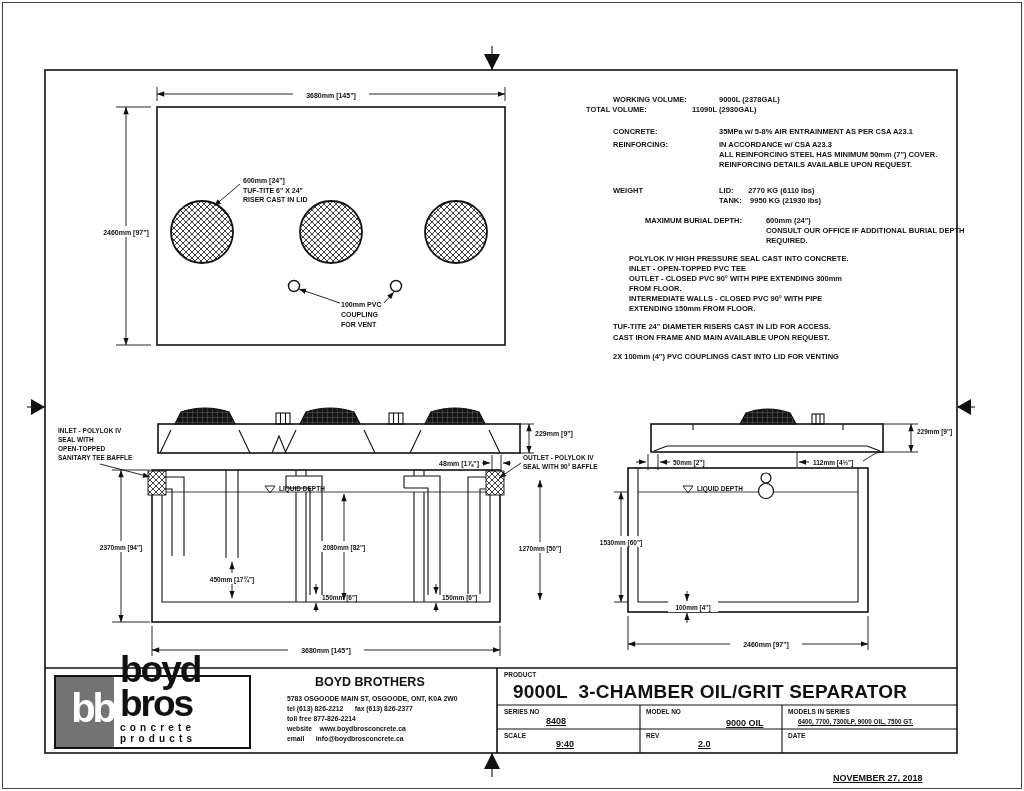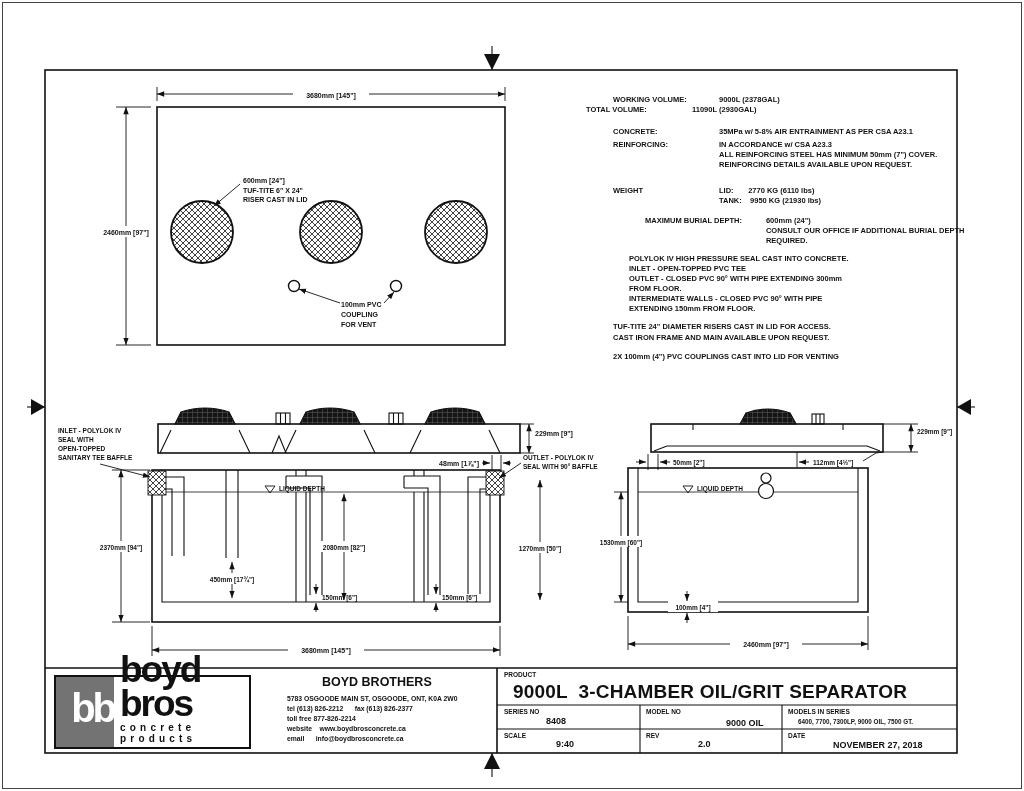--- a/index.html
+++ b/index.html
@@ -16,25 +16,25 @@
   .wbg{fill:#fff;}
   
   .srow{position:absolute;display:flex;font:bold 7.5px/10px "Liberation Sans",sans-serif;
         color:#111;letter-spacing:0;}
   .slabel{flex:0 0 90px;}
   .slabel.auto{flex:0 0 auto;margin-right:8px;}
   .slines div{white-space:pre;padding-left:16px;}
   .note{position:absolute;font:bold 7.5px/10.5px "Liberation Sans",sans-serif;color:#111;}
   
   .tb-label{position:absolute;font:bold 6.5px "Liberation Sans",sans-serif;color:#111;}
-  .tb-value{position:absolute;font:bold 9px "Liberation Sans",sans-serif;color:#111;}
+  .tb-value{position:absolute;font:bold 9px "Liberation Sans",sans-serif;color:#111;text-decoration:underline;}
   .tb-value.small{font-size:6.3px;}
   .product-title{position:absolute;left:513px;top:681px;font:bold 19px "Liberation Sans",sans-serif;
         color:#111;white-space:pre;letter-spacing:0.2px;}
-  .company-name{position:absolute;left:294px;top:675px;font:bold 12.5px "Liberation Sans",sans-serif;color:#111;padding-left:28px;}
+  .company-name{position:absolute;left:287px;top:675px;font:bold 12.5px "Liberation Sans",sans-serif;color:#111;padding-left:28px;}
   .company-lines{position:absolute;left:287px;top:694px;font:bold 6.8px/10px "Liberation Sans",sans-serif;color:#111;}
   .company-lines div{white-space:pre;}
   
   .logo-box{position:absolute;left:54px;top:675px;width:197px;height:74px;border:2.5px solid #111;
         background:#fff;display:flex;align-items:stretch;box-sizing:border-box;}
   .logo-bb{width:58px;background:#737373;color:#fff;font:bold 40px/62px "Liberation Sans",sans-serif;
         text-align:right;letter-spacing:-3px;}
   .logo-right{flex:1;display:flex;flex-direction:column;justify-content:flex-end;padding:0 4px 3px 6px;align-items:flex-end;}
   .logo-name{font:bold 37px/34px "Liberation Sans",sans-serif;letter-spacing:-2px;color:#111;}
   .logo-tag{font:bold 10px "Liberation Sans",sans-serif;letter-spacing:4.2px;color:#111;margin-top:1px;}
@@ -359,16 +359,16 @@
   <div class="tb-label" style="left:788px;top:708px;">MODELS IN SERIES</div>
   <div class="tb-value small" style="left:798px;top:718px;">6400, 7700, 7300LP, 9000 OIL, 7500 GT.</div>
 
   <div class="tb-label" style="left:504px;top:732px;">SCALE</div>
   <div class="tb-value" style="left:556px;top:739px;">9:40</div>
 
   <div class="tb-label" style="left:646px;top:732px;">REV</div>
   <div class="tb-value" style="left:698px;top:739px;">2.0</div>
 
   <div class="tb-label" style="left:788px;top:732px;">DATE</div>
-  <div class="tb-value" style="left:833px;top:740px;">NOVEMBER 27, 2018</div>
+  <div class="tb-value" style="left:833px;top:773px;">NOVEMBER 27, 2018</div>
 </div>
 
 </div>
 
 </body></html>

